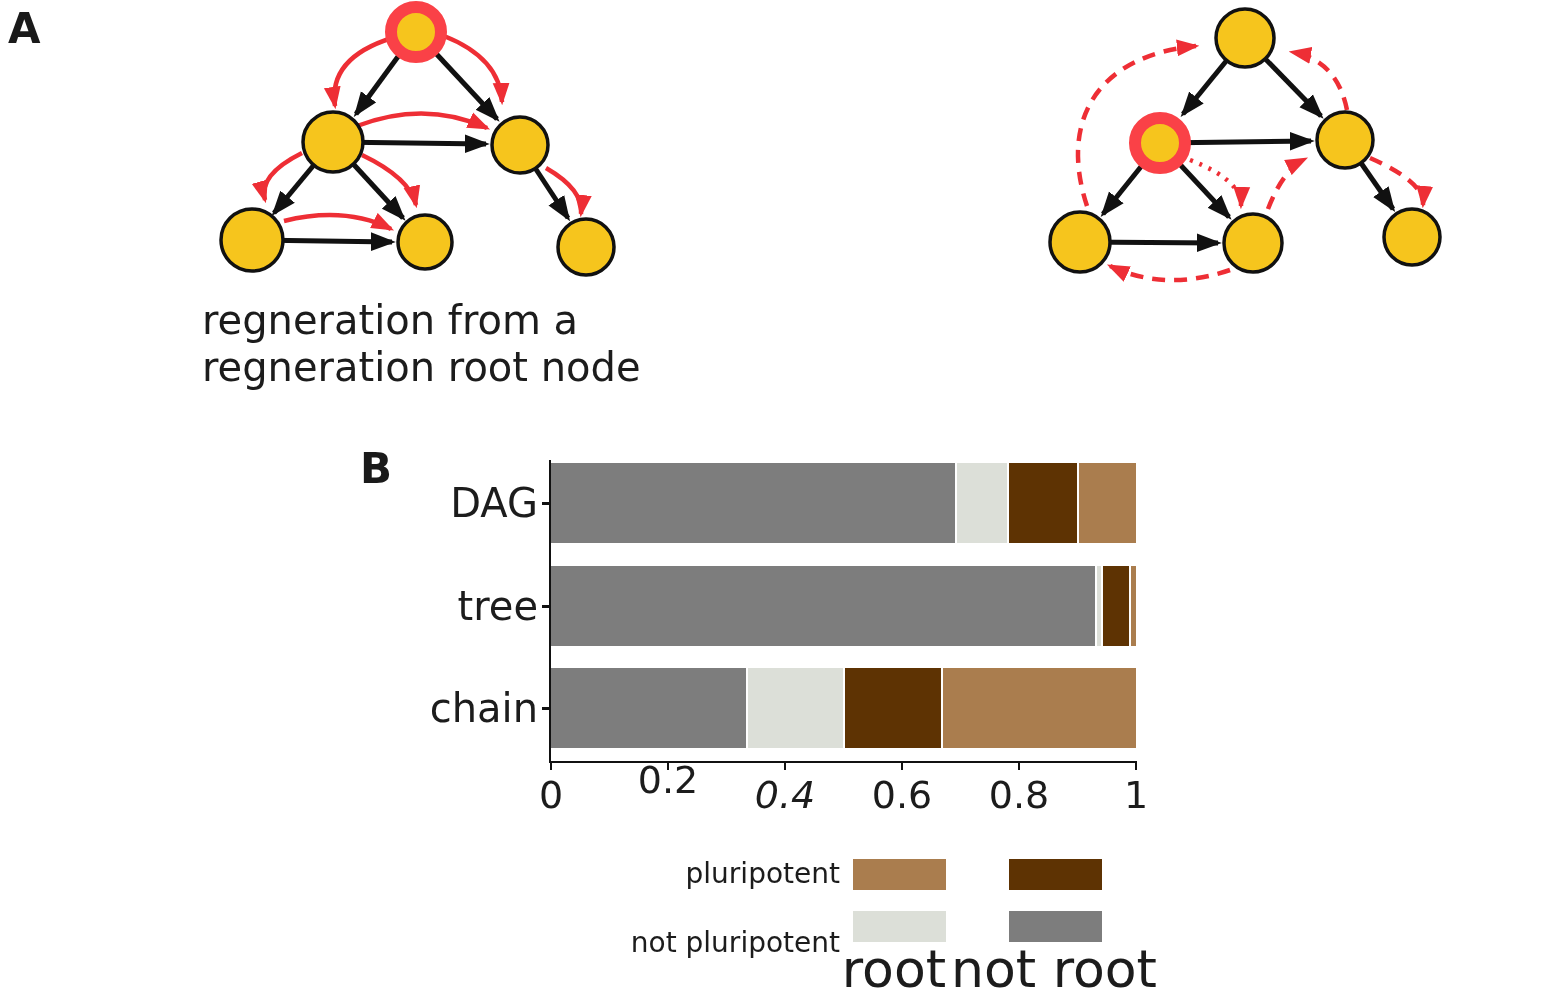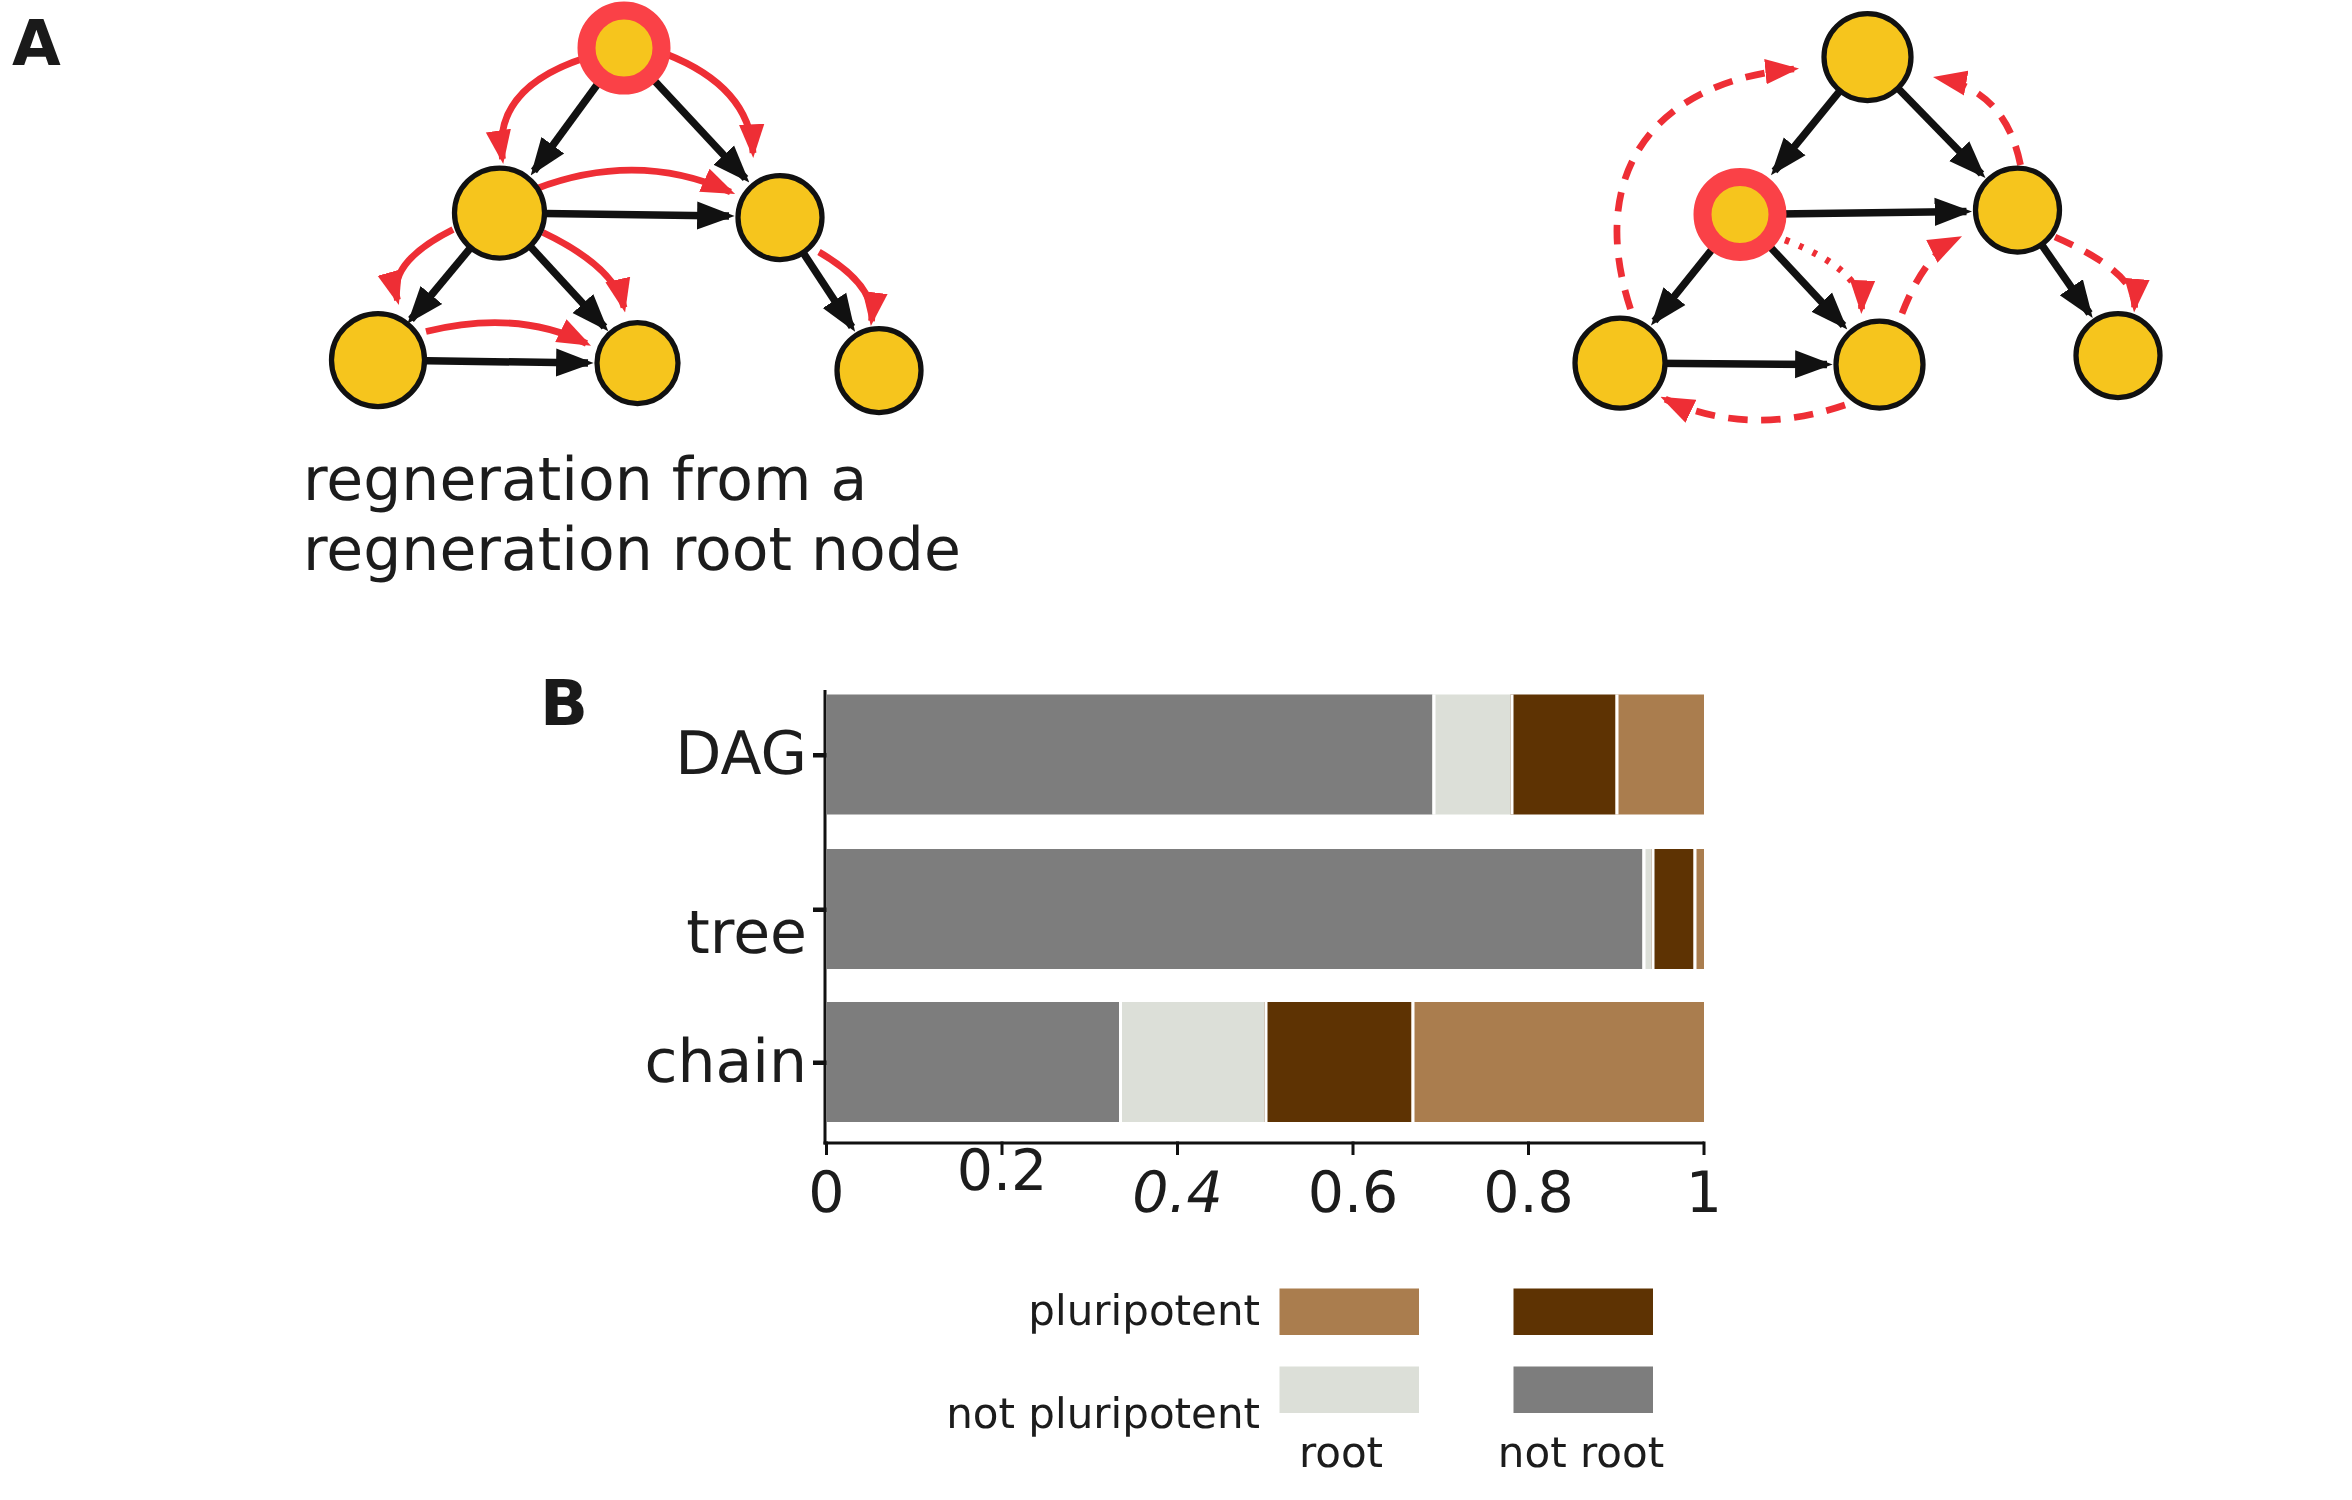--- a/index.html
+++ b/index.html
@@ -11,21 +11,21 @@
              border-left:2px solid #111;border-bottom:2px solid #111;}
   .bar{position:absolute;left:0;width:585px;height:80px;display:flex;}
   .bar-segment{height:100%;box-sizing:border-box;}
   .bar-segment + .bar-segment{border-left:2px solid #ffffff;}
   .xtick-mark{position:absolute;width:2px;height:9px;background:#111;}
   .ytick-mark{position:absolute;width:9px;height:3px;background:#111;}
   .xtick-label{position:absolute;width:90px;text-align:center;font-size:38px;color:#1c1c1c;}
   .ycat-label{position:absolute;width:148px;text-align:right;font-size:40px;line-height:44px;color:#1c1c1c;}
   .legend-row-label{position:absolute;width:440px;text-align:right;font-size:28px;line-height:46px;color:#1c1c1c;}
   .legend-swatch{position:absolute;width:93px;height:31px;}
-  .legend-col-label{position:absolute;width:220px;text-align:center;font-size:28px;line-height:44px;color:#1c1c1c;}
+  .legend-col-label{position:absolute;width:220px;text-align:center;font-size:52px;line-height:44px;color:#1c1c1c;}
 </style>
 </head>
 <body>
 
 <div id="page">
 
   <div class="panel-letter" style="left:8px;top:4px;">A</div>
 
   <svg style="position:absolute;left:0;top:0;" width="1568" height="340" viewBox="0 0 1568 340">
     <defs>
@@ -97,21 +97,21 @@
 
   <div class="caption" style="left:202px;top:297px;">
     <div>regneration from a</div>
     <div>regneration root node</div>
   </div>
 
   <div class="panel-letter" style="left:360px;top:444px;">B</div>
 
   <div id="ycat-labels" style="position:absolute;left:390px;top:460px;width:148px;height:301px;">
       <div class="ycat-label" style="top: 21px;">DAG</div>
-      <div class="ycat-label" style="top: 140px; text-align: right;">tree</div>
+      <div class="ycat-label" style="top: 124px; text-align: right;">tree</div>
       <div class="ycat-label" style="top: 226px;">chain</div>
     </div>
 
   <div id="plot-area">
       <div class="bar" style="top: 3px; height: 80px;">
         <div class="bar-segment" style="width: 69%; background: rgb(125, 125, 125);"></div>
         <div class="bar-segment" style="width: 9%; background: rgb(220, 223, 216);"></div>
         <div class="bar-segment" style="width: 12%; background: rgb(94, 51, 3);"></div>
         <div class="bar-segment" style="width: 10%; background: rgb(170, 125, 78);"></div>
       </div>

